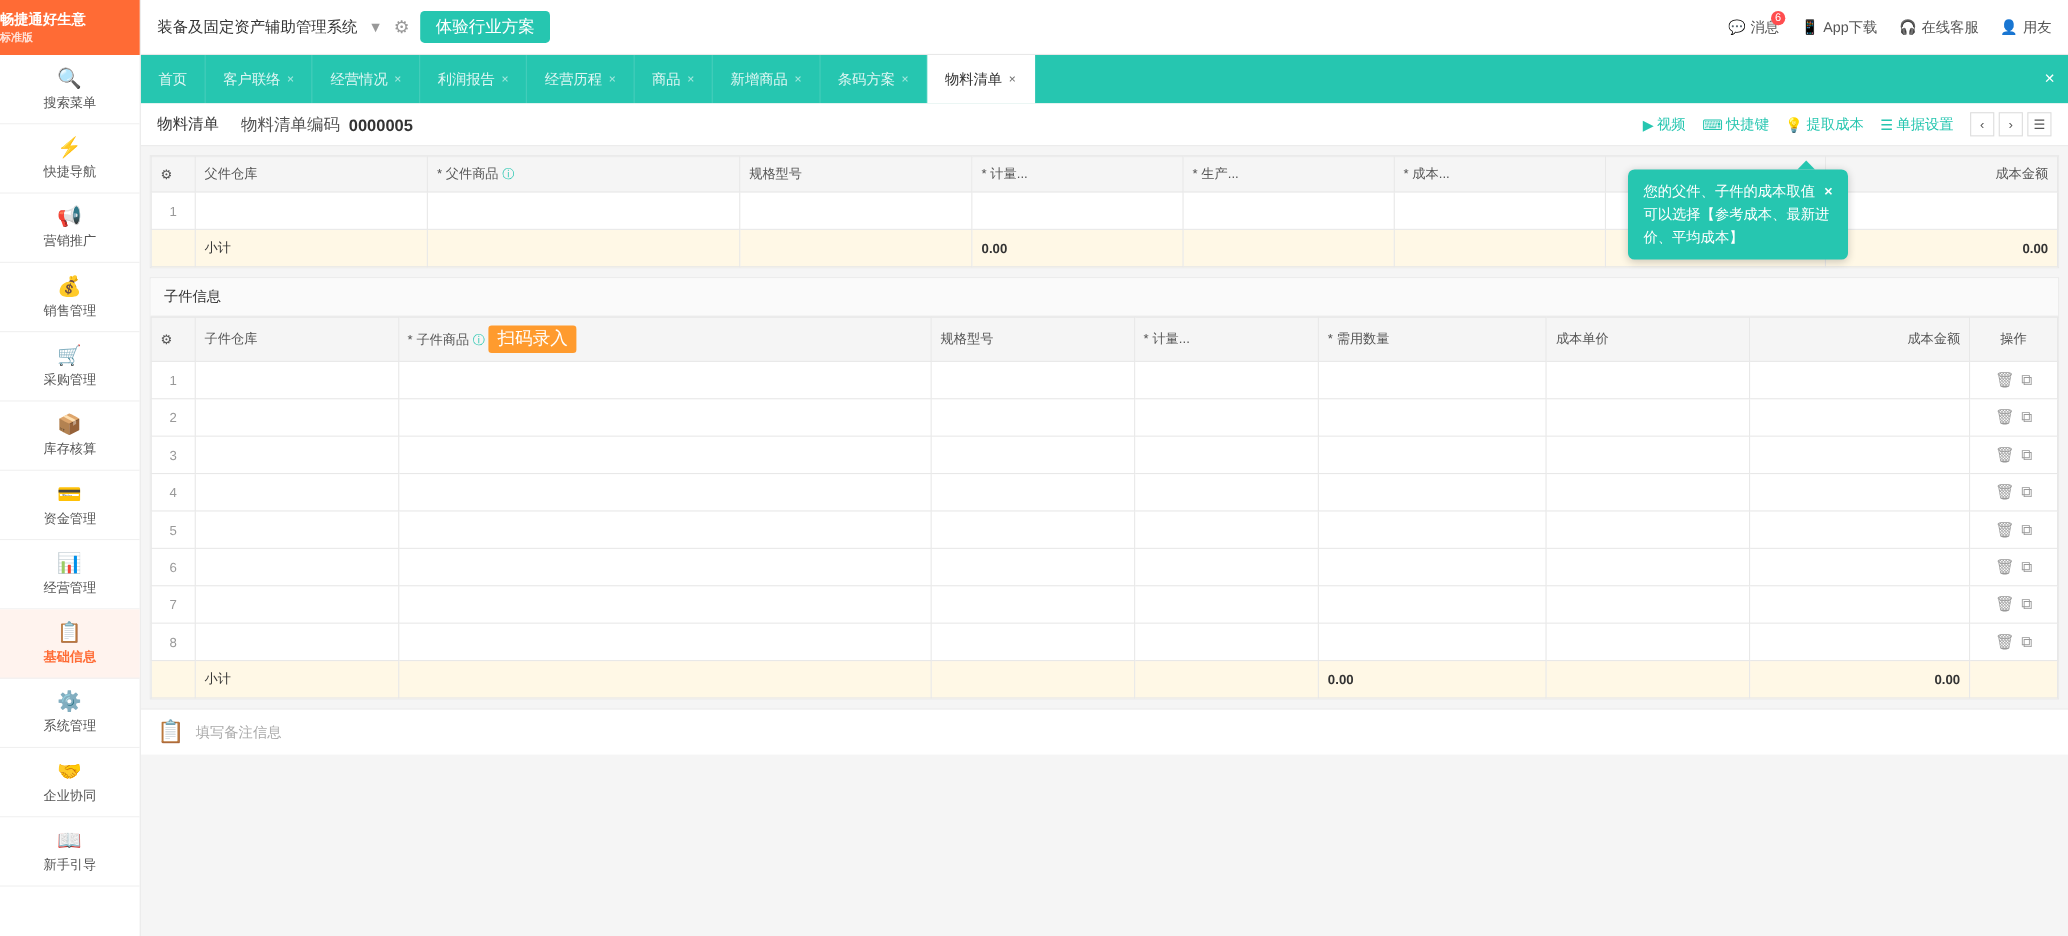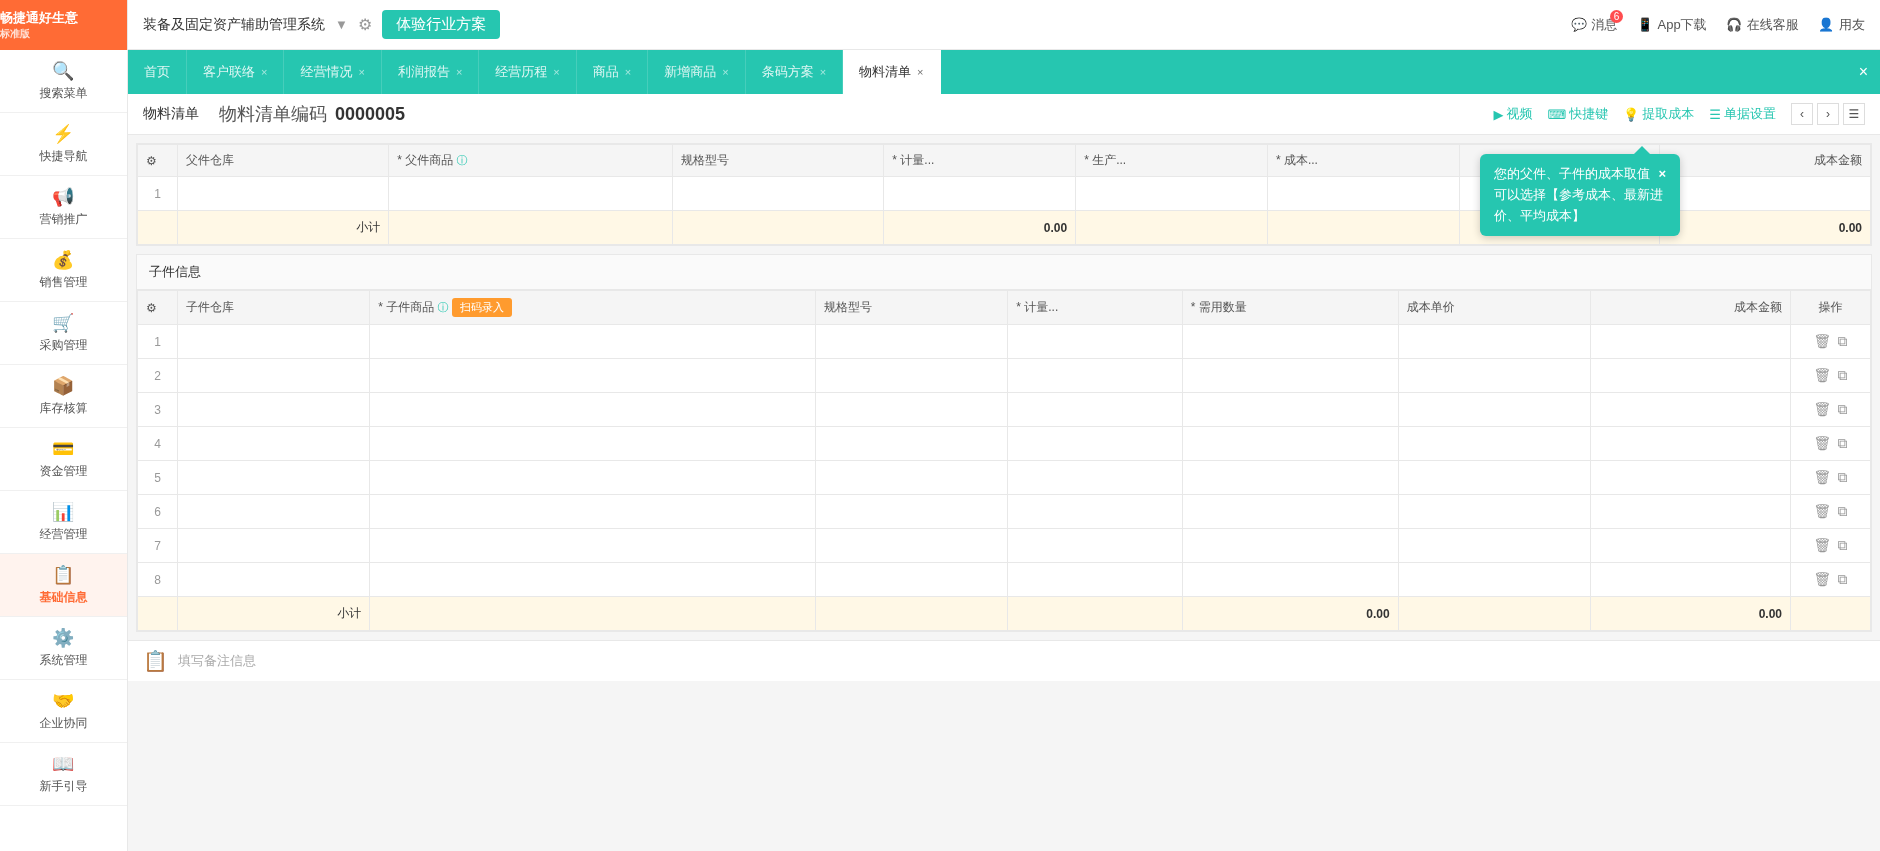--- a/index.html
+++ b/index.html
@@ -132,23 +132,23 @@
       background: #fff;
       padding: 8px 15px;
       display: flex;
       align-items: center;
       gap: 20px;
       border-bottom: 1px solid #e8e8e8;
       position: relative;
     }
     .page-header-field {
       display: flex;
-      align-items: center;
+      align-items: flex-end;
       gap: 8px;
-      font-size: 18px;
+      font-size: 15px;
       color: #555;
     }
     .page-header-actions {
       margin-left: auto;
       display: flex;
       align-items: center;
       gap: 15px;
       font-size: 13px;
       color: #26c6b0;
     }
@@ -187,29 +187,28 @@
     .data-table td {
       border: 1px solid #e8e8e8;
       padding: 6px 8px;
       color: #333;
       height: 34px;
     }
     .data-table .row-num { color: #999; text-align: center; width: 30px; }
     .data-table .subtotal-row td {
       background: #fff8e6;
       font-weight: 500;
-      text-align: right;
     }
     .scan-btn {
       background: #ff9b2e;
       color: white;
       border: none;
       padding: 2px 8px;
       border-radius: 3px;
-      font-size: 11px;
+      font-size: 16px;
       cursor: pointer;
     }
     .col-icon { text-align: center; width: 40px; }
     .action-icons { display: flex; gap: 6px; justify-content: center; }
     .action-icon { cursor: pointer; color: #999; font-size: 14px; }
 
     
     .tooltip-popup {
       position: absolute;
       right: 200px;

